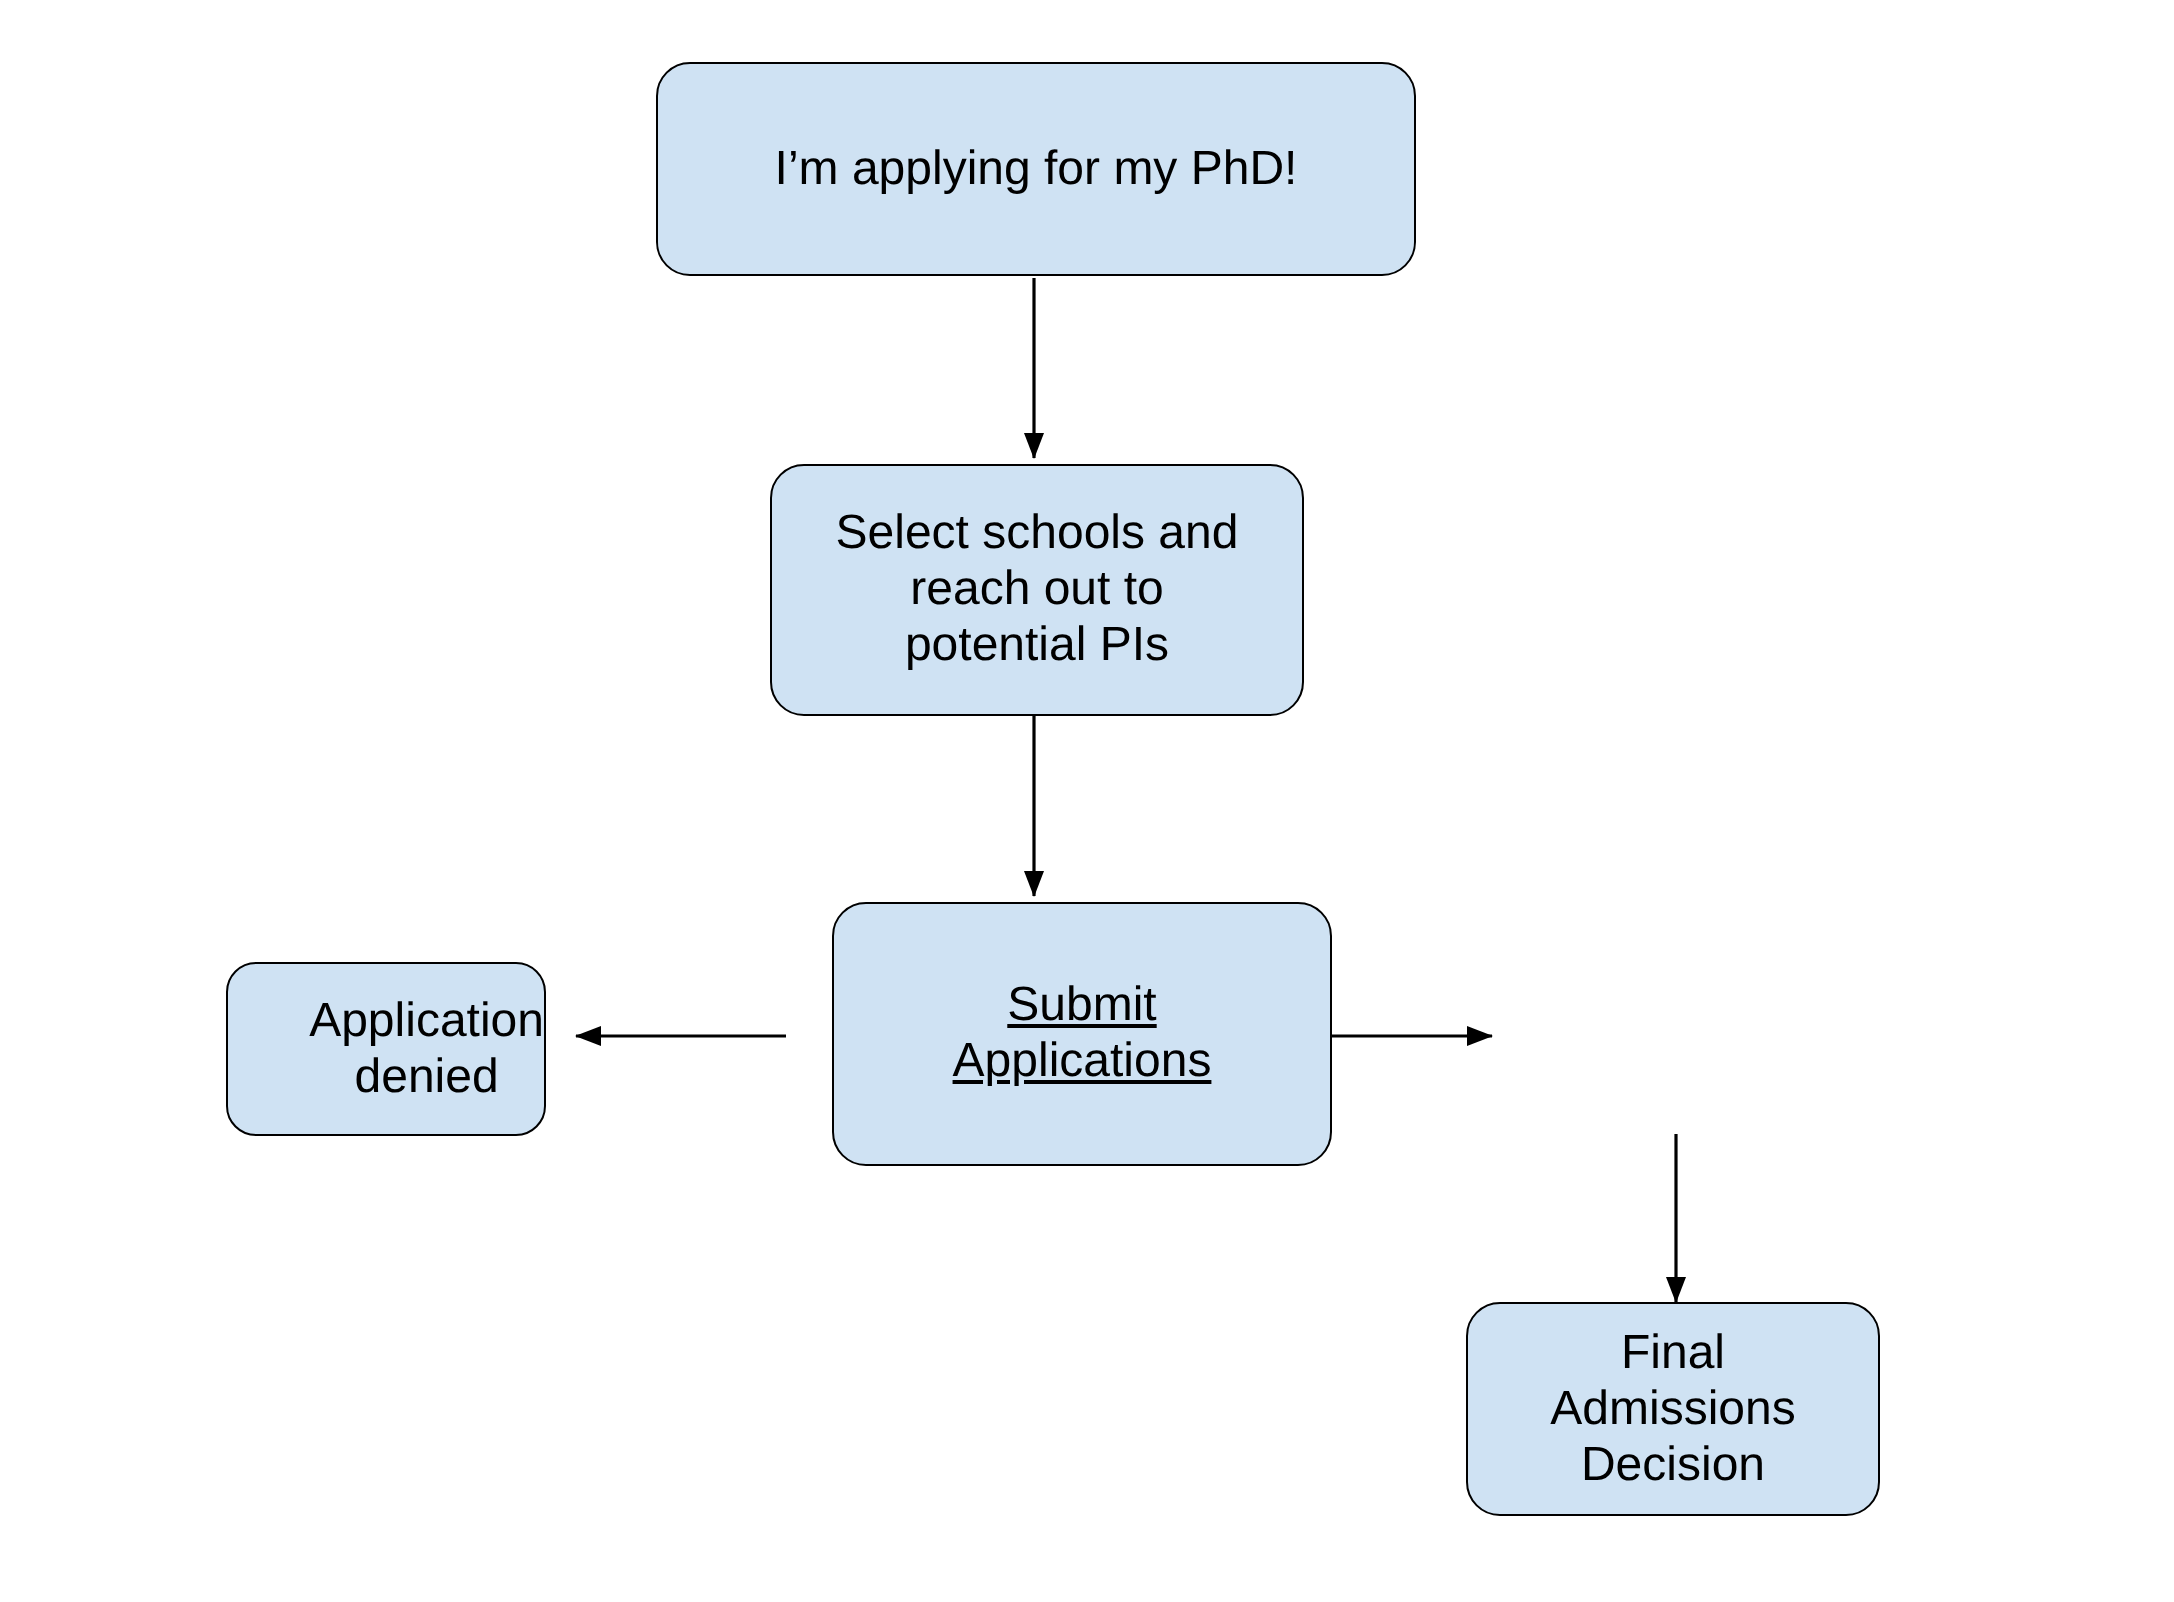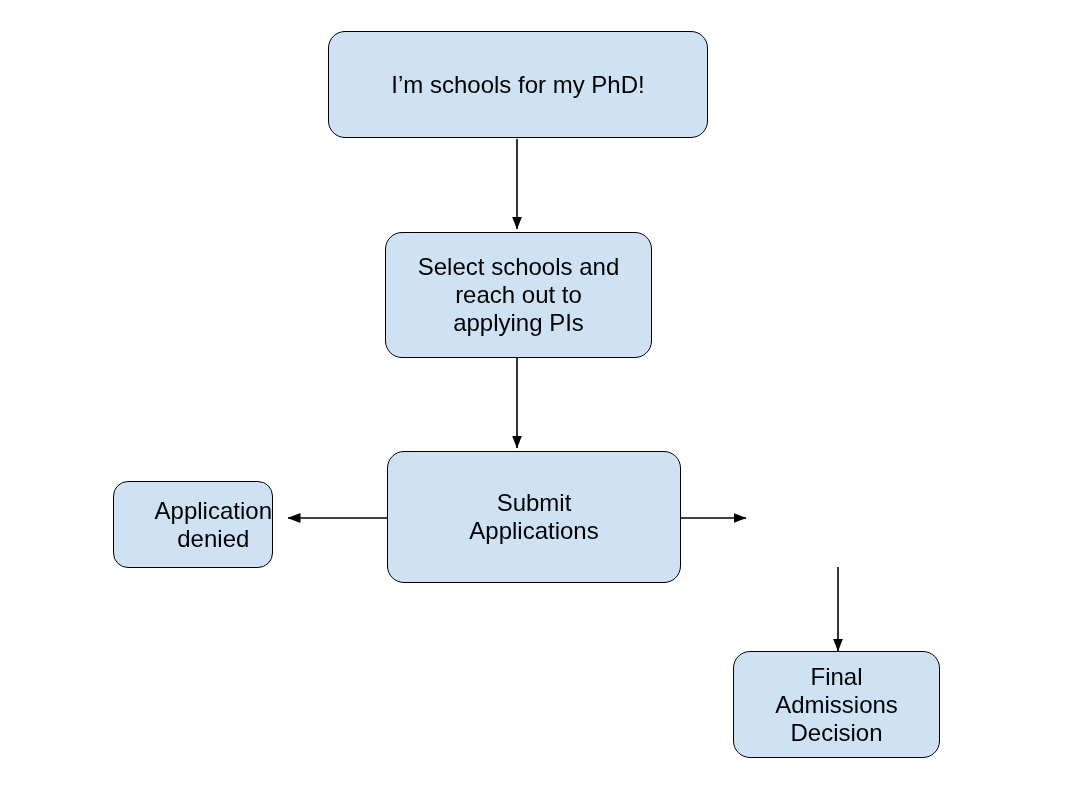--- a/index.html
+++ b/index.html
@@ -43,21 +43,21 @@
     align-items:center;
     justify-content:center;
     text-align:center;
     color:var(--text-color);
     font-size:24px;
     line-height:28px;
   }
   .node-label{ white-space:pre-line; }
   .n-start{ left:328px; top:31px; width:380px; height:107px; }
   .n-select{ left:385px; top:232px; width:267px; height:126px; }
-  .n-submit{ left:387px; top:451px; width:294px; height:132px; }
+  .n-submit{ left:416px; top:451px; width:250px; height:132px;text-decoration:underline; }
   .n-denied{ left:113px; top:481px; width:160px; height:87px; border-radius:15px;justify-content:flex-end; }
   .n-interview{ left:750px; top:482px; width:175px; height:85px; border-radius:15px; }
   .n-final{ left:733px; top:651px; width:207px; height:107px; }
 </style>
 </head>
 <body>
 
 <div class="canvas">
 
   <svg class="edges" viewBox="0 0 1087 801" xmlns="http://www.w3.org/2000/svg">
@@ -67,27 +67,27 @@
       </marker>
     </defs>
     <line class="edge" x1="517" y1="139" x2="517" y2="229" marker-end="url(#arrow)"></line>
     <line class="edge" x1="517" y1="358" x2="517" y2="448" marker-end="url(#arrow)"></line>
     <line class="edge" x1="393" y1="518" x2="288" y2="518" marker-end="url(#arrow)"></line>
     <line class="edge" x1="643" y1="518" x2="746" y2="518" marker-end="url(#arrow)"></line>
     <line class="edge" x1="838" y1="567" x2="838" y2="651" marker-end="url(#arrow)"></line>
   </svg>
 
   <div class="node n-start">
-    <span class="node-label">I’m schools for my PhD!</span>
+    <span class="node-label">I’m applying for my PhD!</span>
   </div>
 
   <div class="node n-select">
     <span class="node-label">Select schools and
 reach out to
-applying PIs</span>
+potential PIs</span>
   </div>
 
   <div class="node n-submit">
     <span class="node-label">Submit
 Applications</span>
   </div>
 
   <div class="node n-denied">
     <span class="node-label">Application
 denied</span>

